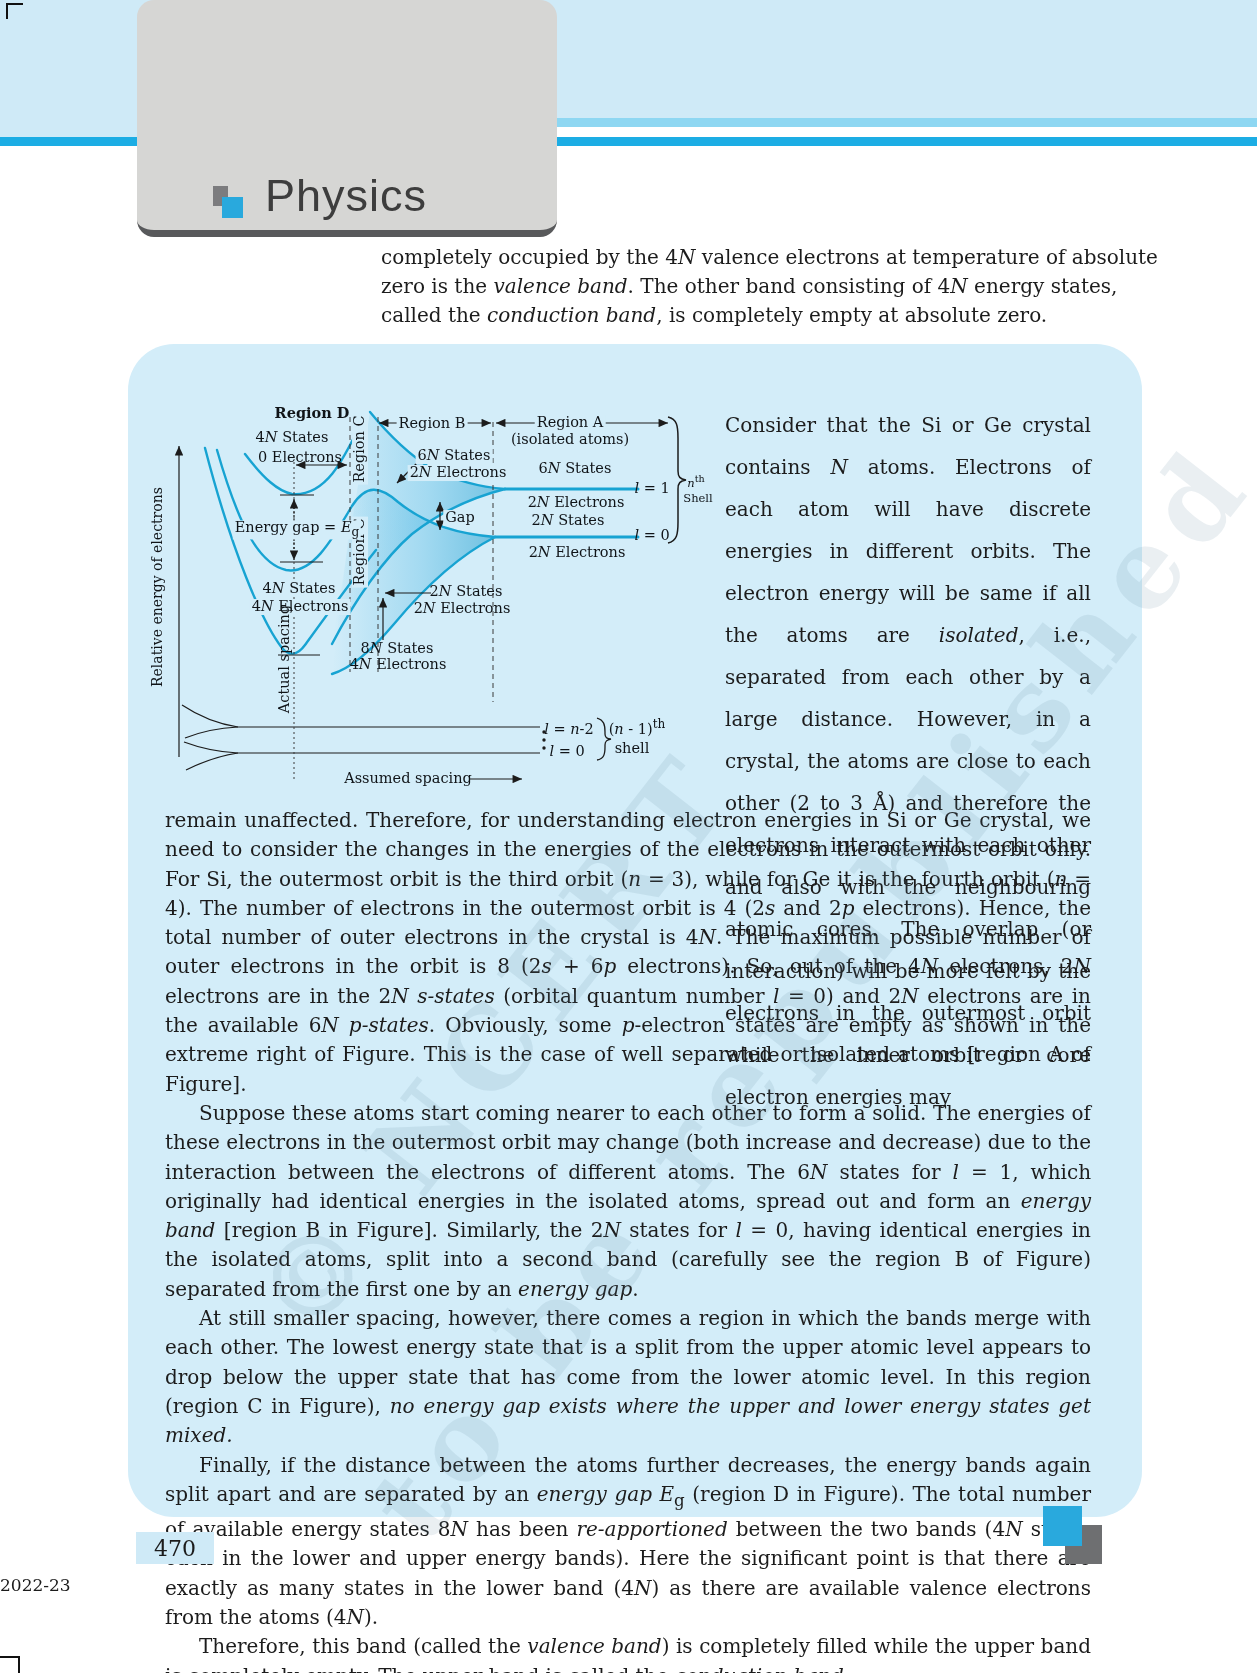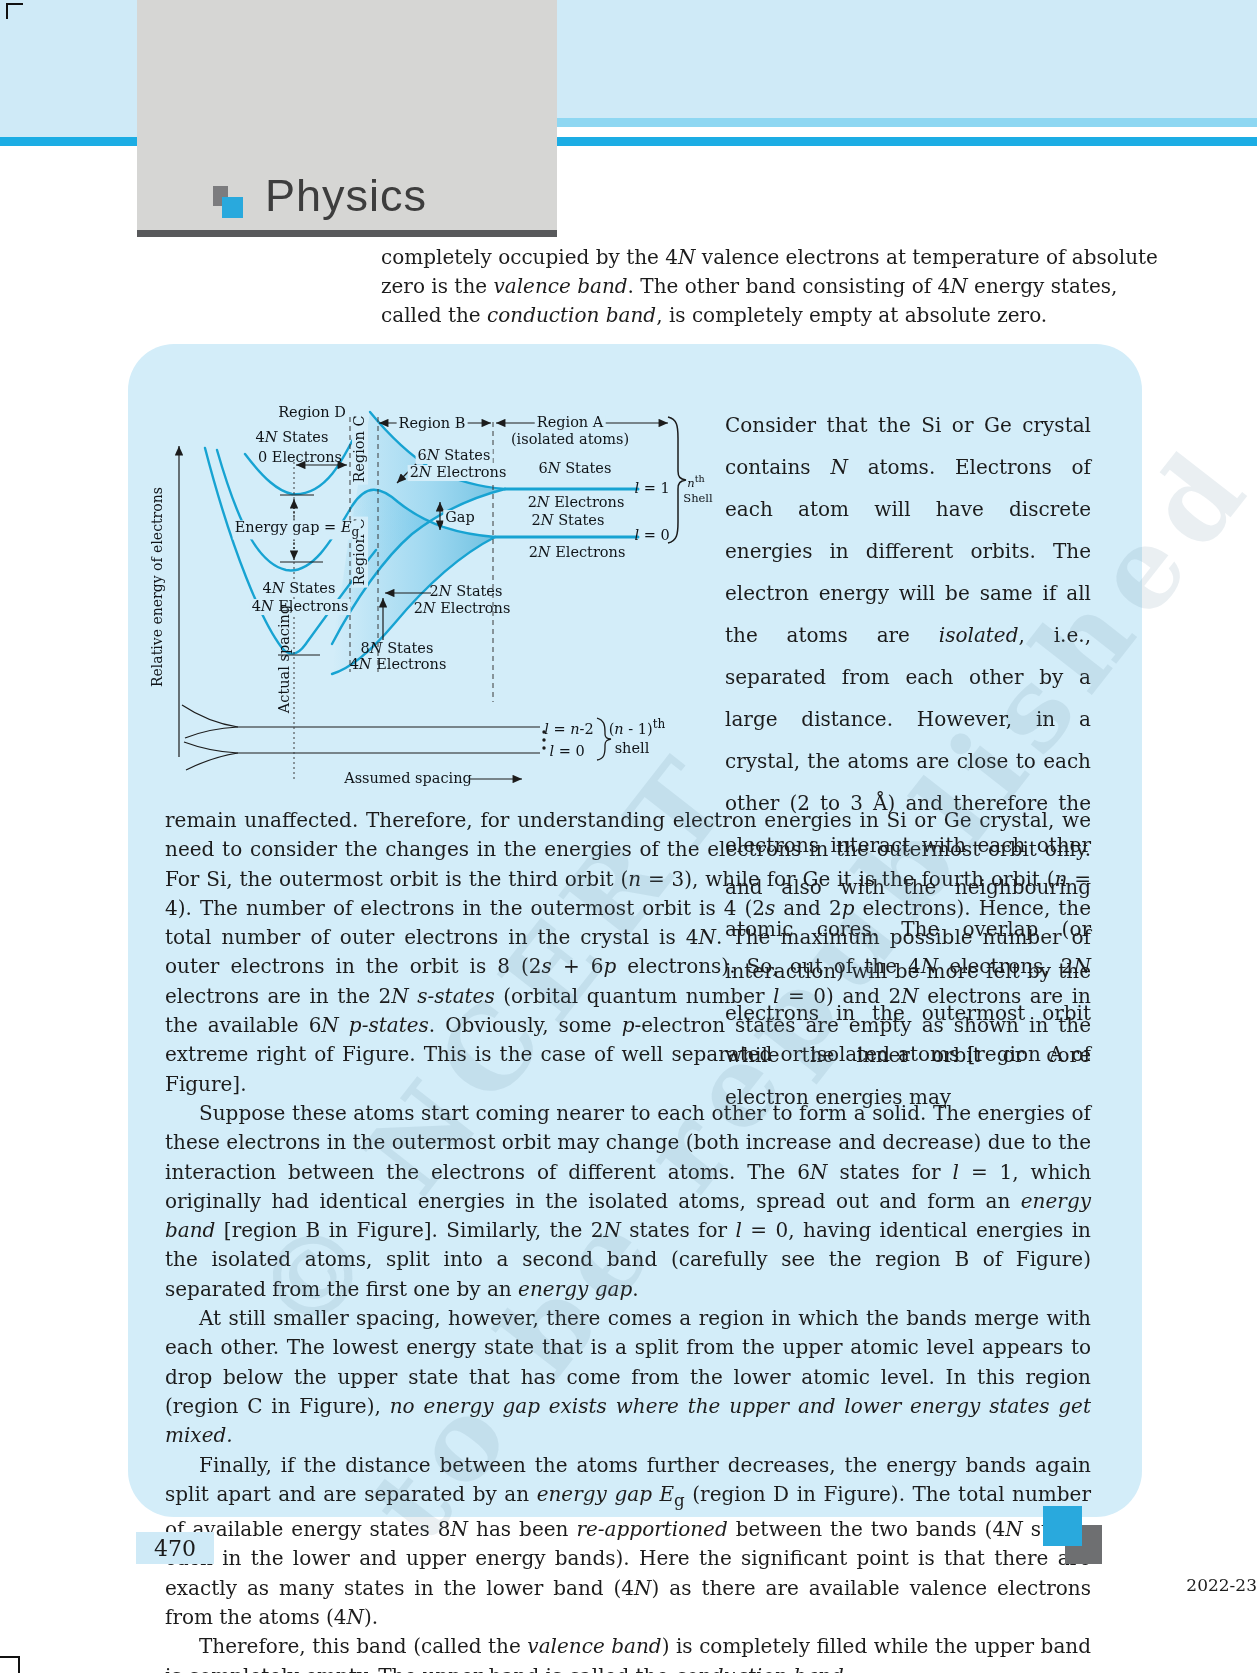--- a/index.html
+++ b/index.html
@@ -4,21 +4,21 @@
 <style>
   html,body{margin:0;padding:0;background:#fff;}
   #page{position:relative;width:1257px;height:1673px;background:#fff;overflow:hidden;
         font-family:"DejaVu Serif",serif;color:#1c1c1c;}
   
   .top-band{position:absolute;left:0;top:0;width:1257px;height:137px;background:#cfeaf7;}
   .stripe-light{position:absolute;left:557px;top:118px;width:700px;height:9px;background:#8ed7f2;}
   .stripe-white{position:absolute;left:557px;top:127px;width:700px;height:10px;background:#ffffff;}
   .stripe-dark{position:absolute;left:0;top:137px;width:1257px;height:9px;background:#1cade4;}
   .graybox{position:absolute;left:137px;top:0;width:420px;height:230px;background:#d6d6d4;
-           border-bottom:7px solid #58595b;}
+           border-bottom:7px solid #58595b;border-radius:17px;}
   .logo-g{position:absolute;left:76px;top:186px;width:15px;height:20px;background:#7c7c7e;}
   .logo-b{position:absolute;left:85px;top:197px;width:21px;height:21px;background:#29a9dd;}
   .ph-title{position:absolute;left:128px;top:170px;font-family:"Liberation Sans",sans-serif;
             font-weight:400;font-size:45px;color:#3d3d3d;letter-spacing:1px;}
   .crop{position:absolute;background:#111;}
   
   .intro{position:absolute;left:381px;top:243px;width:790px;font-size:20px;line-height:29px;}
   
   .panel{position:absolute;left:128px;top:344px;width:1014px;height:1173px;background:#d3edf9;
          border-radius:46px;}
@@ -37,21 +37,21 @@
   .fl{position:absolute;font-size:14.5px;line-height:1.1;color:#101418;white-space:nowrap;
       transform:translate(-50%,-50%);}
   .fl.bg{background:#d3edf9;padding:0 2px;}
   .fl.rot{transform:translate(-50%,-50%) rotate(-90deg);}
   .fl.sm{font-size:11.5px;}
   
   .sq-blue{position:absolute;left:1043px;top:1506px;width:39px;height:40px;background:#29a9dd;z-index:3;}
   .sq-gray{position:absolute;left:1065px;top:1525px;width:37px;height:39px;background:#6e6f71;z-index:2;}
   .pageno{position:absolute;left:136px;top:1532px;width:78px;height:32px;background:#cfeaf7;
           font-size:22px;display:flex;align-items:center;justify-content:center;}
-  .year{position:absolute;left:0;top:1575px;width:1257px;text-align:right;font-size:17px;}
+  .year{position:absolute;left:0;top:1575px;width:1257px;text-align:left;font-size:17px;}
   
   .wm{position:absolute;font-weight:700;font-size:110px;color:rgba(95,130,155,0.13);
       letter-spacing:16px;transform-origin:0 50%;transform:rotate(-52deg);white-space:nowrap;
       pointer-events:none;z-index:5;}
   .wm1{left:280px;top:1255px;}
   .wm2{left:395px;top:1460px;}
 </style>
 </head>
 <body>
 
@@ -143,21 +143,21 @@
         <path d="M528,45 C537,47 538,54 538,66 L538,99 C538,105 540,107 546,108 C540,109 538,111 538,117 L538,150 C538,162 537,169 528,171"></path>
         <path d="M457,346 C464,348 465,353 465,360 L465,362 C465,366 467,367 471,367 C467,368 465,369 465,373 L465,375 C465,382 464,387 457,388" stroke-width="1.3"></path>
       </g>
       <g fill="#1c1c1c">
         <circle cx="404" cy="360" r="1.7"></circle>
           <circle cx="404" cy="368" r="1.7"></circle>
           <circle cx="404" cy="376" r="1.7"></circle>
       </g>
     </svg>
 
-    <div class="fl" style="left:172px;top:41px;">Region D</div>
+    <div class="fl" style="left:172px;top:41px;font-weight:bold;">Region D</div>
     <div class="fl" style="left:152px;top:66px;">4<i>N</i> States</div>
     <div class="fl" style="left:160px;top:86px;">0 Electrons</div>
     <div class="fl rot bg" style="left:220px;top:77px;">Region C</div>
     <div class="fl rot bg" style="left:220px;top:180px;">Region C</div>
     <div class="fl bg" style="left:292px;top:52px;text-align:center;">Region B</div>
     <div class="fl bg" style="left:430px;top:51px;text-align:right;">Region A</div>
     <div class="fl" style="left:430px;top:68px;">(isolated atoms)</div>
     <div class="fl bg" style="left:314px;top:84px;">6<i>N</i> States</div>
     <div class="fl bg" style="left:318px;top:101px;">2<i>N</i> Electrons</div>
     <div class="fl" style="left:435px;top:97px;">6<i>N</i> States</div>

